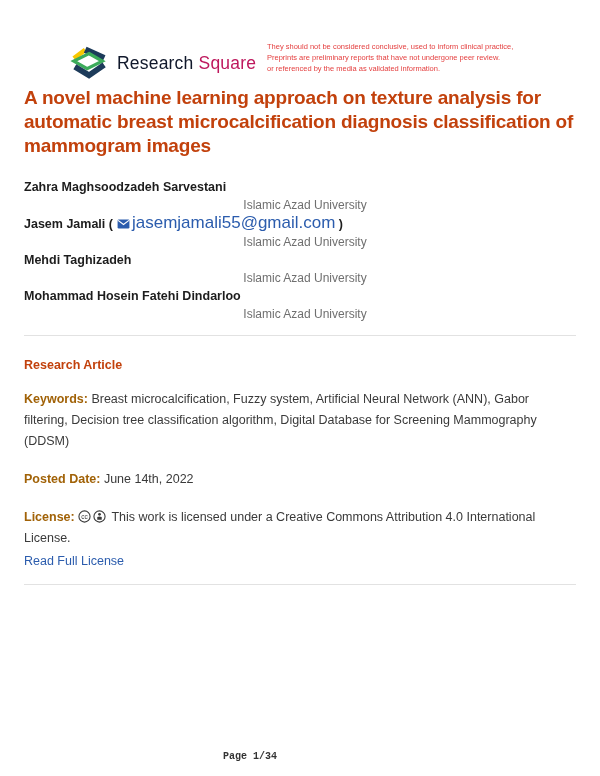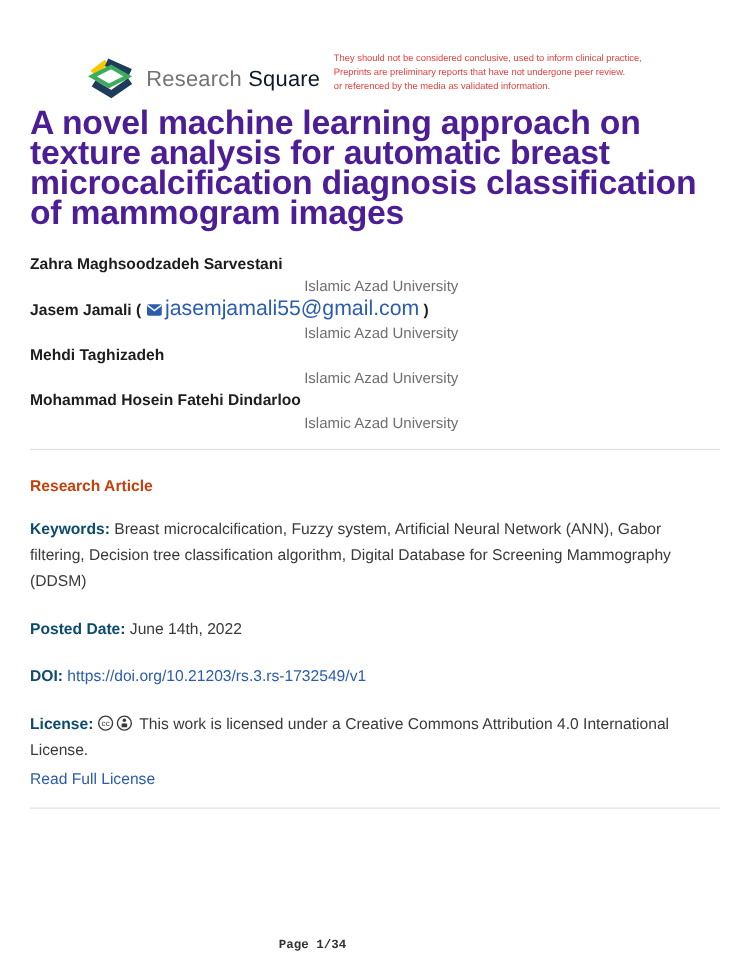--- a/index.html
+++ b/index.html
@@ -9,43 +9,43 @@
     font-family: "Liberation Sans", sans-serif;
     position: relative;
     overflow: hidden;
     color: #212121;
   }
   
   .header { position: absolute; top: 0; left: 0; width: 600px; height: 86px; }
   .logo { position: absolute; top: 46px; left: 70px; display: flex; align-items: center; }
   .logo-icon { width: 38px; height: 34px; margin-right: 9px; }
   .wordmark { font-size: 17.5px; font-weight: 500; letter-spacing: 0.2px; white-space: nowrap; }
-  .wordmark .brand-research { color: #737373; }
-  .wordmark .brand-square { color: #0f172a; }
+  .wordmark .brand-research { color: #0f172a; }
+  .wordmark .brand-square { color: #be185d; }
   .disclaimer {
     position: absolute; top: 41px; left: 267px; width: 292px;
     font-size: 7.5px; line-height: 11px; color: #e43f3f;
   }
   
   .content { padding: 86px 24px 0 24px; }
   .paper-title {
-    font-size: 27px; line-height: 24px; font-weight: 700; color: #4c1d95;
+    font-size: 19px; line-height: 24px; font-weight: 700; color: #c2410c;
     letter-spacing: -0.2px;
   }
   .authors { margin-top: 20px; }
   .author-name { font-size: 12.5px; font-weight: 700; color: #1d1d1d; line-height: 18px; }
   .author-affiliation { font-size: 12px; color: #6f6f6f; line-height: 18px; padding-left: 10px; text-align: center; }
   .email-wrap { font-weight: 700; color: #1d1d1d; }
   .email-icon { width: 13px; height: 10px; vertical-align: -1px; margin: 0 2px 0 4px; }
   a.link, .link { color: #2b5cad; text-decoration: none; cursor: pointer; }
   .email-link { font-weight: 400; font-size: 17px; }
   .rule { border: none; border-top: 1px solid #e2e2e2; margin-top: 12px; }
   .section-type { margin-top: 22px; font-size: 12.5px; font-weight: 700; color: #c2410c; }
   .meta-block { margin-top: 17px; font-size: 12.5px; line-height: 21px; color: #3a3a3a; }
-  .meta-label { font-weight: 700; color: #0c4a6e; }
+  .meta-label { font-weight: 700; color: #a16207; }
   .license-icons { white-space: nowrap; }
   .license-icons svg { width: 13px; height: 13px; vertical-align: -2px; margin-right: 2px; }
   .read-license { display: inline-block; margin-top: 2px; font-size: 12.5px; }
   
   .footer {
     position: absolute; bottom: 14px; left: 0; width: 500px;
     text-align: center; font-family: "Liberation Mono", monospace;
     font-size: 10px; font-weight: 700; color: #333333;
   }
 </style>
@@ -112,24 +112,20 @@
   <div class="meta-block">
     <span class="meta-label">Keywords:</span>
     <span>Breast microcalcification, Fuzzy system, Artificial Neural Network (ANN), Gabor filtering, Decision tree classification algorithm, Digital Database for Screening Mammography (DDSM)</span>
   </div>
 
   <div class="meta-block">
     <span class="meta-label">Posted Date:</span>
     <span>June 14th, 2022</span>
   </div>
 
-  <div class="meta-block">
-    <span class="meta-label">DOI:</span>
-    <a class="link">https://doi.org/10.21203/rs.3.rs-1732549/v1</a>
-  </div>
 
   <div class="meta-block">
     <span class="meta-label">License:</span>
     <span class="license-icons"><svg viewBox="0 0 14 14">
           <circle cx="7" cy="7" r="6" fill="none" stroke="#3a3a3a" stroke-width="1.2"></circle>
           <text x="7" y="9.6" text-anchor="middle" font-size="7" font-family="Liberation Sans, sans-serif" fill="#3a3a3a">cc</text>
         </svg><svg viewBox="0 0 14 14">
           <circle cx="7" cy="7" r="6" fill="none" stroke="#3a3a3a" stroke-width="1.2"></circle>
           <circle cx="7" cy="4.6" r="1.5" fill="#3a3a3a"></circle>
           <path d="M4.6,10.5 L4.6,7.6 Q7,6.4 9.4,7.6 L9.4,10.5" fill="#3a3a3a"></path>

